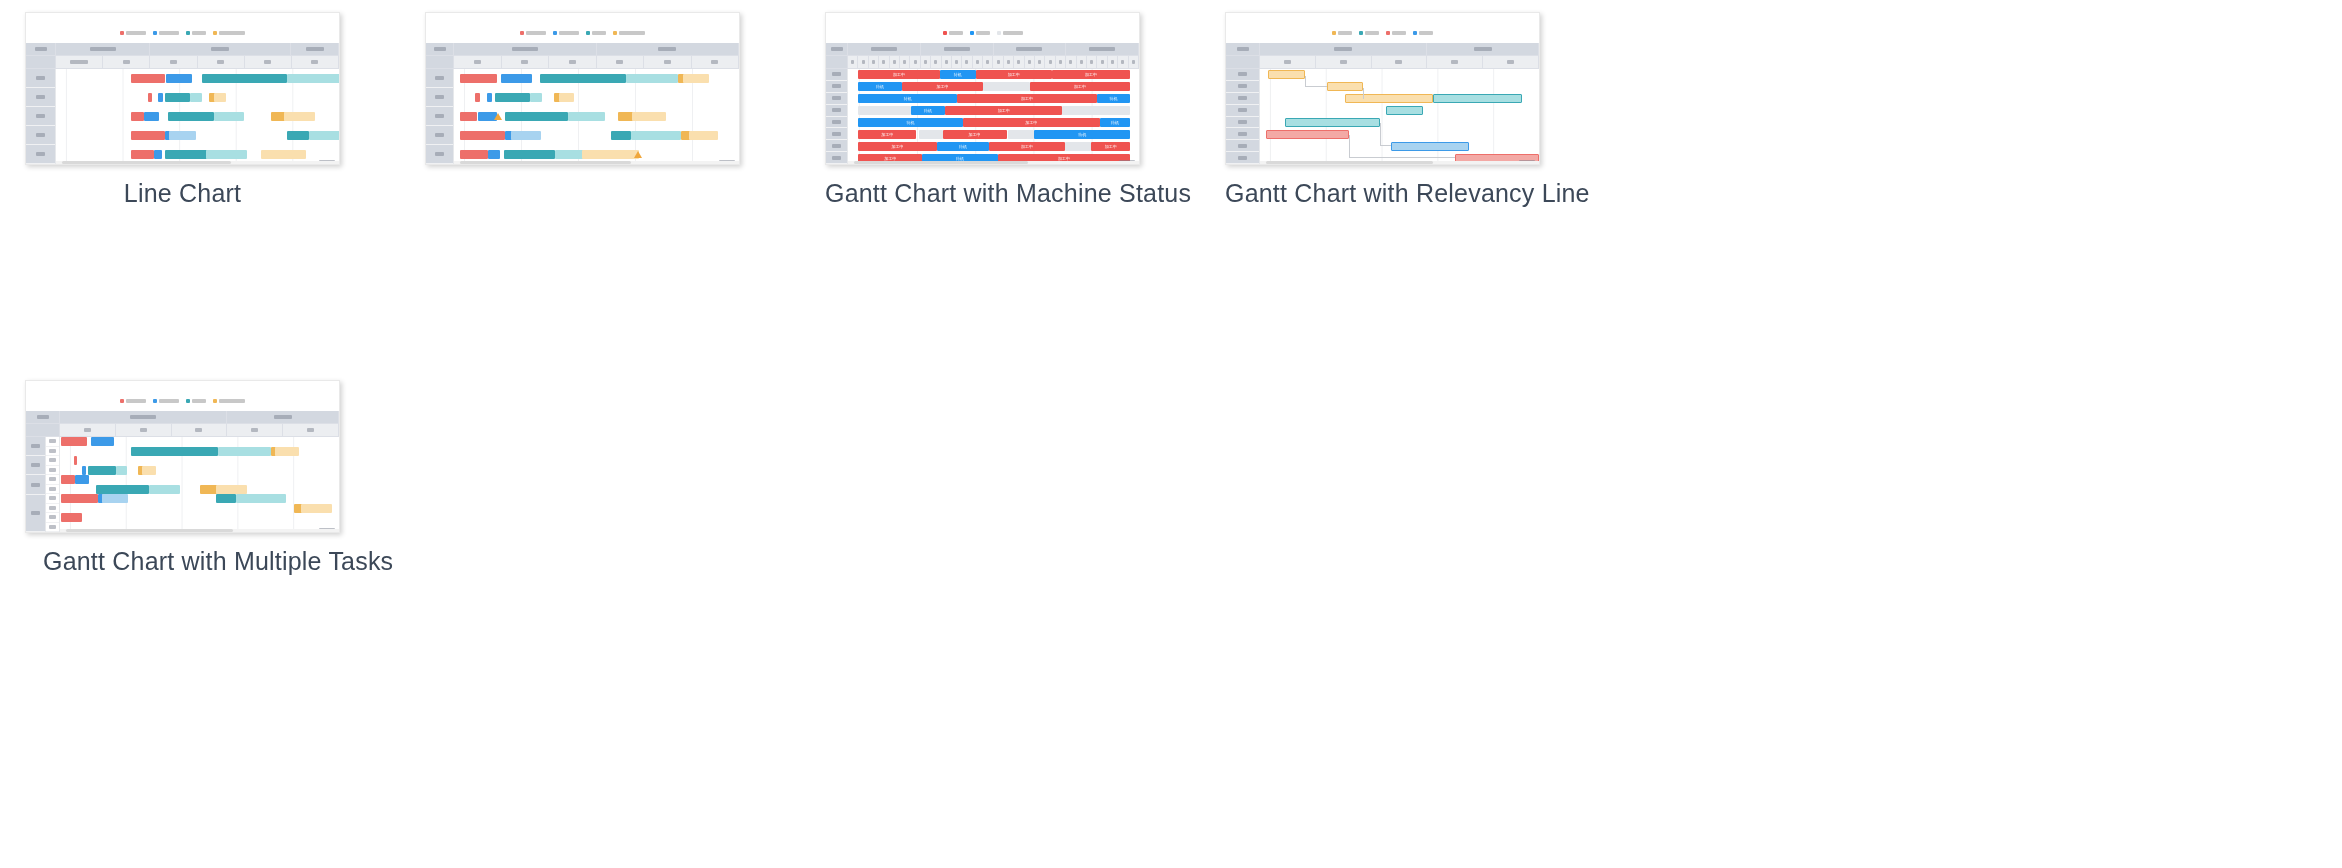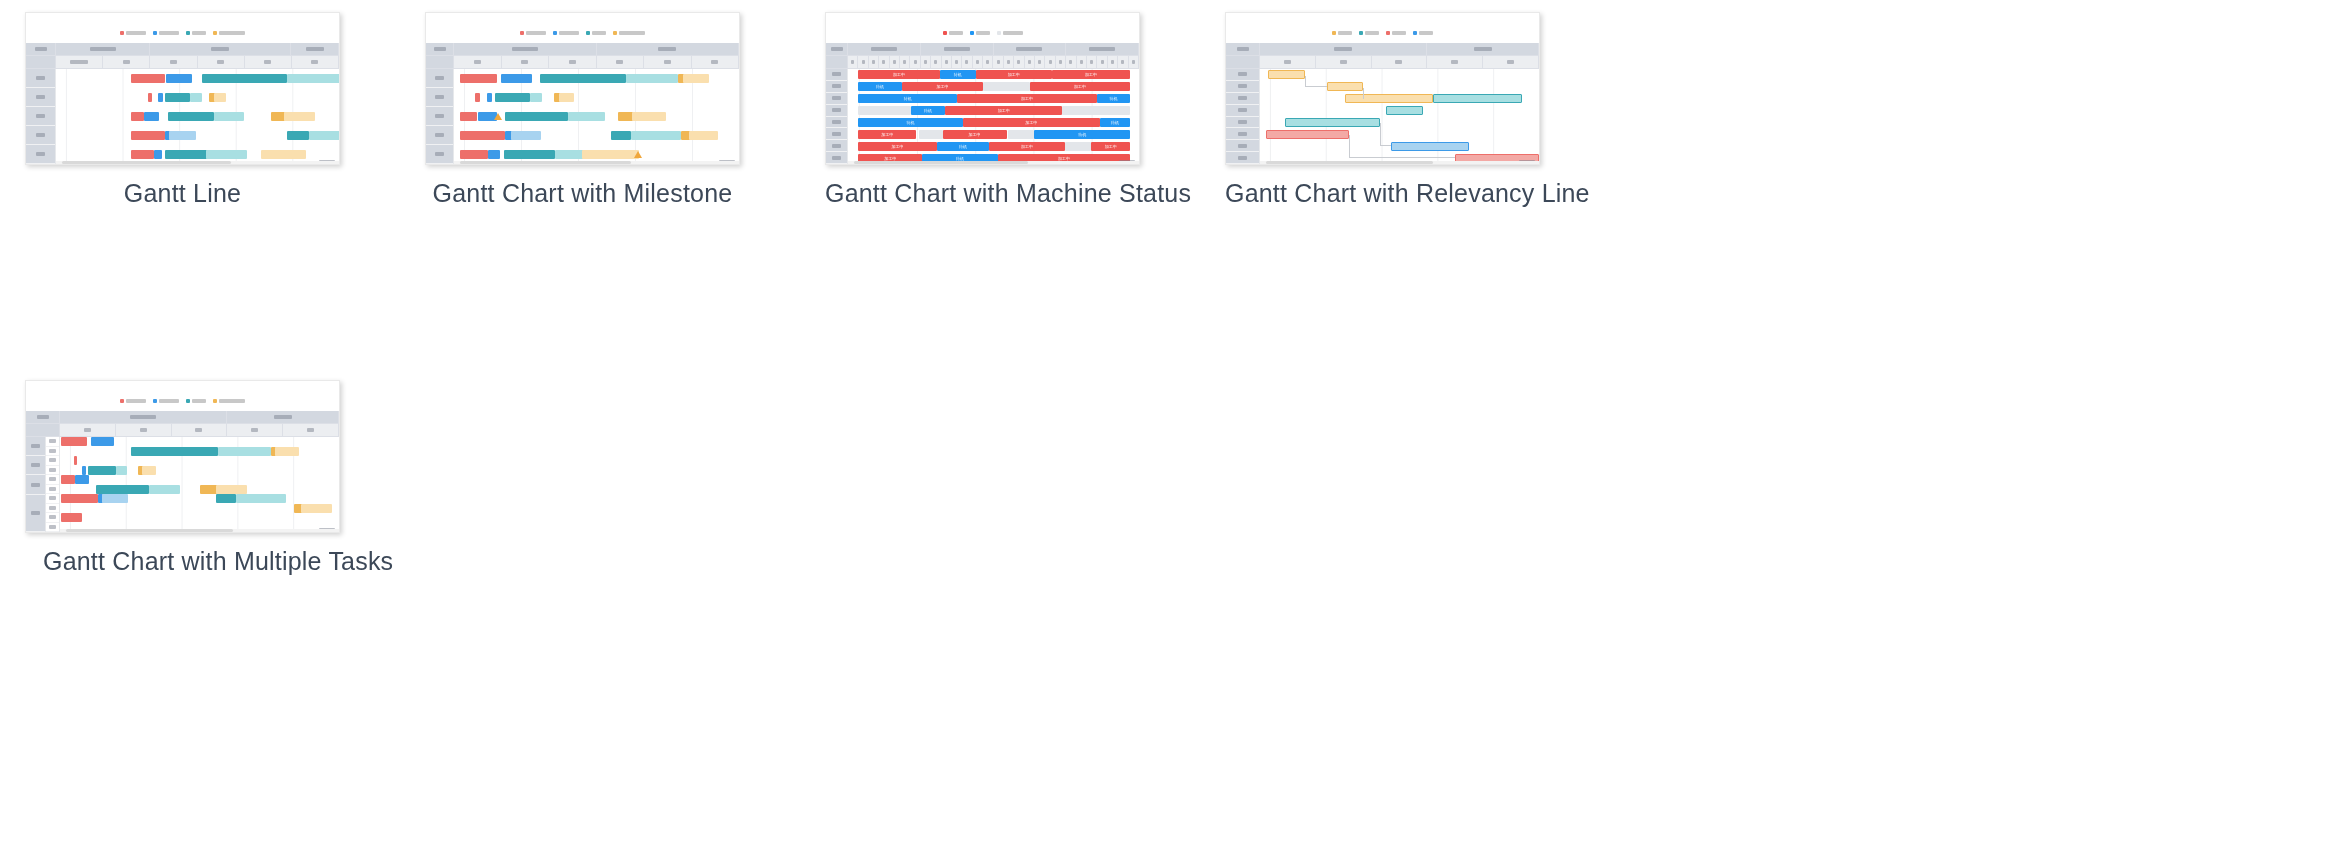--- a/index.html
+++ b/index.html
@@ -246,21 +246,21 @@
               <div class="footer-note">
                 <span class="txt tiny" style="width: 16px; height: 2.5px;"></span>
               </div>
               <div class="scroll-x">
                 <div class="scroll-thumb" style="left: 2%; width: 60%;"></div>
               </div>
             </div>
           </div>
         </div>
       </div>
-      <div class="caption">Gantt Line</div>
+      <div class="caption">Line Chart</div>
     </div>
     <div class="card" style="left: 425px; top: 12px; width: 315px;">
       <div class="thumb" style="width: 315px; height: 153px;">
         <div class="chart">
           <div class="legend">
             <div class="legend-item">
               <span class="legend-swatch" style="background: rgb(237, 111, 106);"></span>
               <span class="legend-label w2"></span>
             </div>
             <div class="legend-item">
@@ -362,21 +362,20 @@
               <div class="footer-note">
                 <span class="txt tiny" style="width: 16px; height: 2.5px;"></span>
               </div>
               <div class="scroll-x">
                 <div class="scroll-thumb" style="left: 2%; width: 60%;"></div>
               </div>
             </div>
           </div>
         </div>
       </div>
-      <div class="caption">Gantt Chart with Milestone</div>
     </div>
     <div class="card" style="left: 1225px; top: 12px; width: 315px;">
       <div class="thumb" style="width: 315px; height: 153px;">
         <div class="chart">
           <div class="legend">
             <div class="legend-item">
               <span class="legend-swatch" style="background: rgb(240, 183, 85);"></span>
               <span class="legend-label "></span>
             </div>
             <div class="legend-item">

